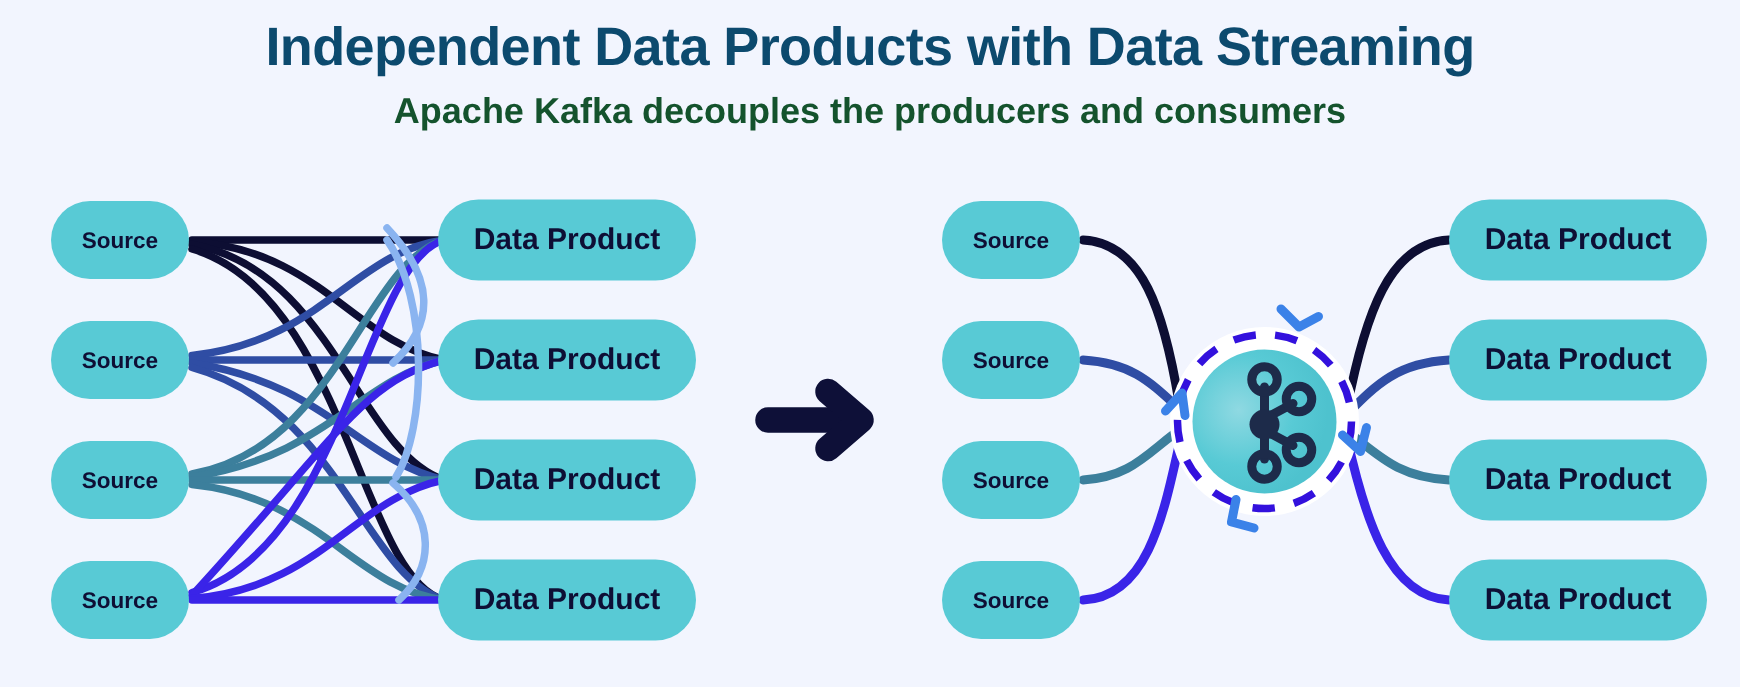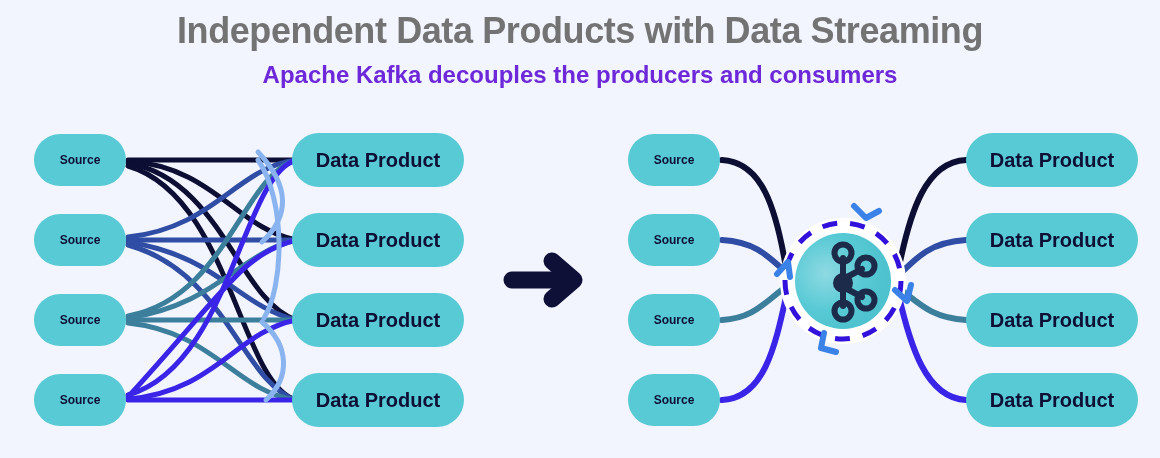--- a/index.html
+++ b/index.html
@@ -22,34 +22,34 @@
   }
   
   .title {
     position: absolute;
     top: 8px;
     left: 0;
     width: 1160px;
     text-align: center;
     font-size: 36px;
     font-weight: bold;
-    color: #737373;
+    color: #0c4a6e;
     letter-spacing: -0.4px;
     line-height: 46px;
     white-space: nowrap;
   }
   .subtitle {
     position: absolute;
     top: 58px;
     left: 0;
     width: 1160px;
     text-align: center;
     font-size: 24px;
     font-weight: bold;
-    color: #6d28d9;
+    color: #14532d;
     line-height: 34px;
     white-space: nowrap;
   }
   
   .diagram-svg {
     position: absolute;
     top: 0;
     left: 0;
     width: 1160px;
     height: 458px;
@@ -62,21 +62,21 @@
     display: flex;
     align-items: center;
     justify-content: center;
     color: #0e0f35;
     font-weight: bold;
     box-sizing: border-box;
   }
   .pill-source {
     width: 92px;
     height: 52px;
-    font-size: 12px;
+    font-size: 15px;
   }
   .pill-product {
     width: 172px;
     height: 54px;
     font-size: 20px;
   }
   .pill-label {
     pointer-events: none;
     white-space: nowrap;
   }

